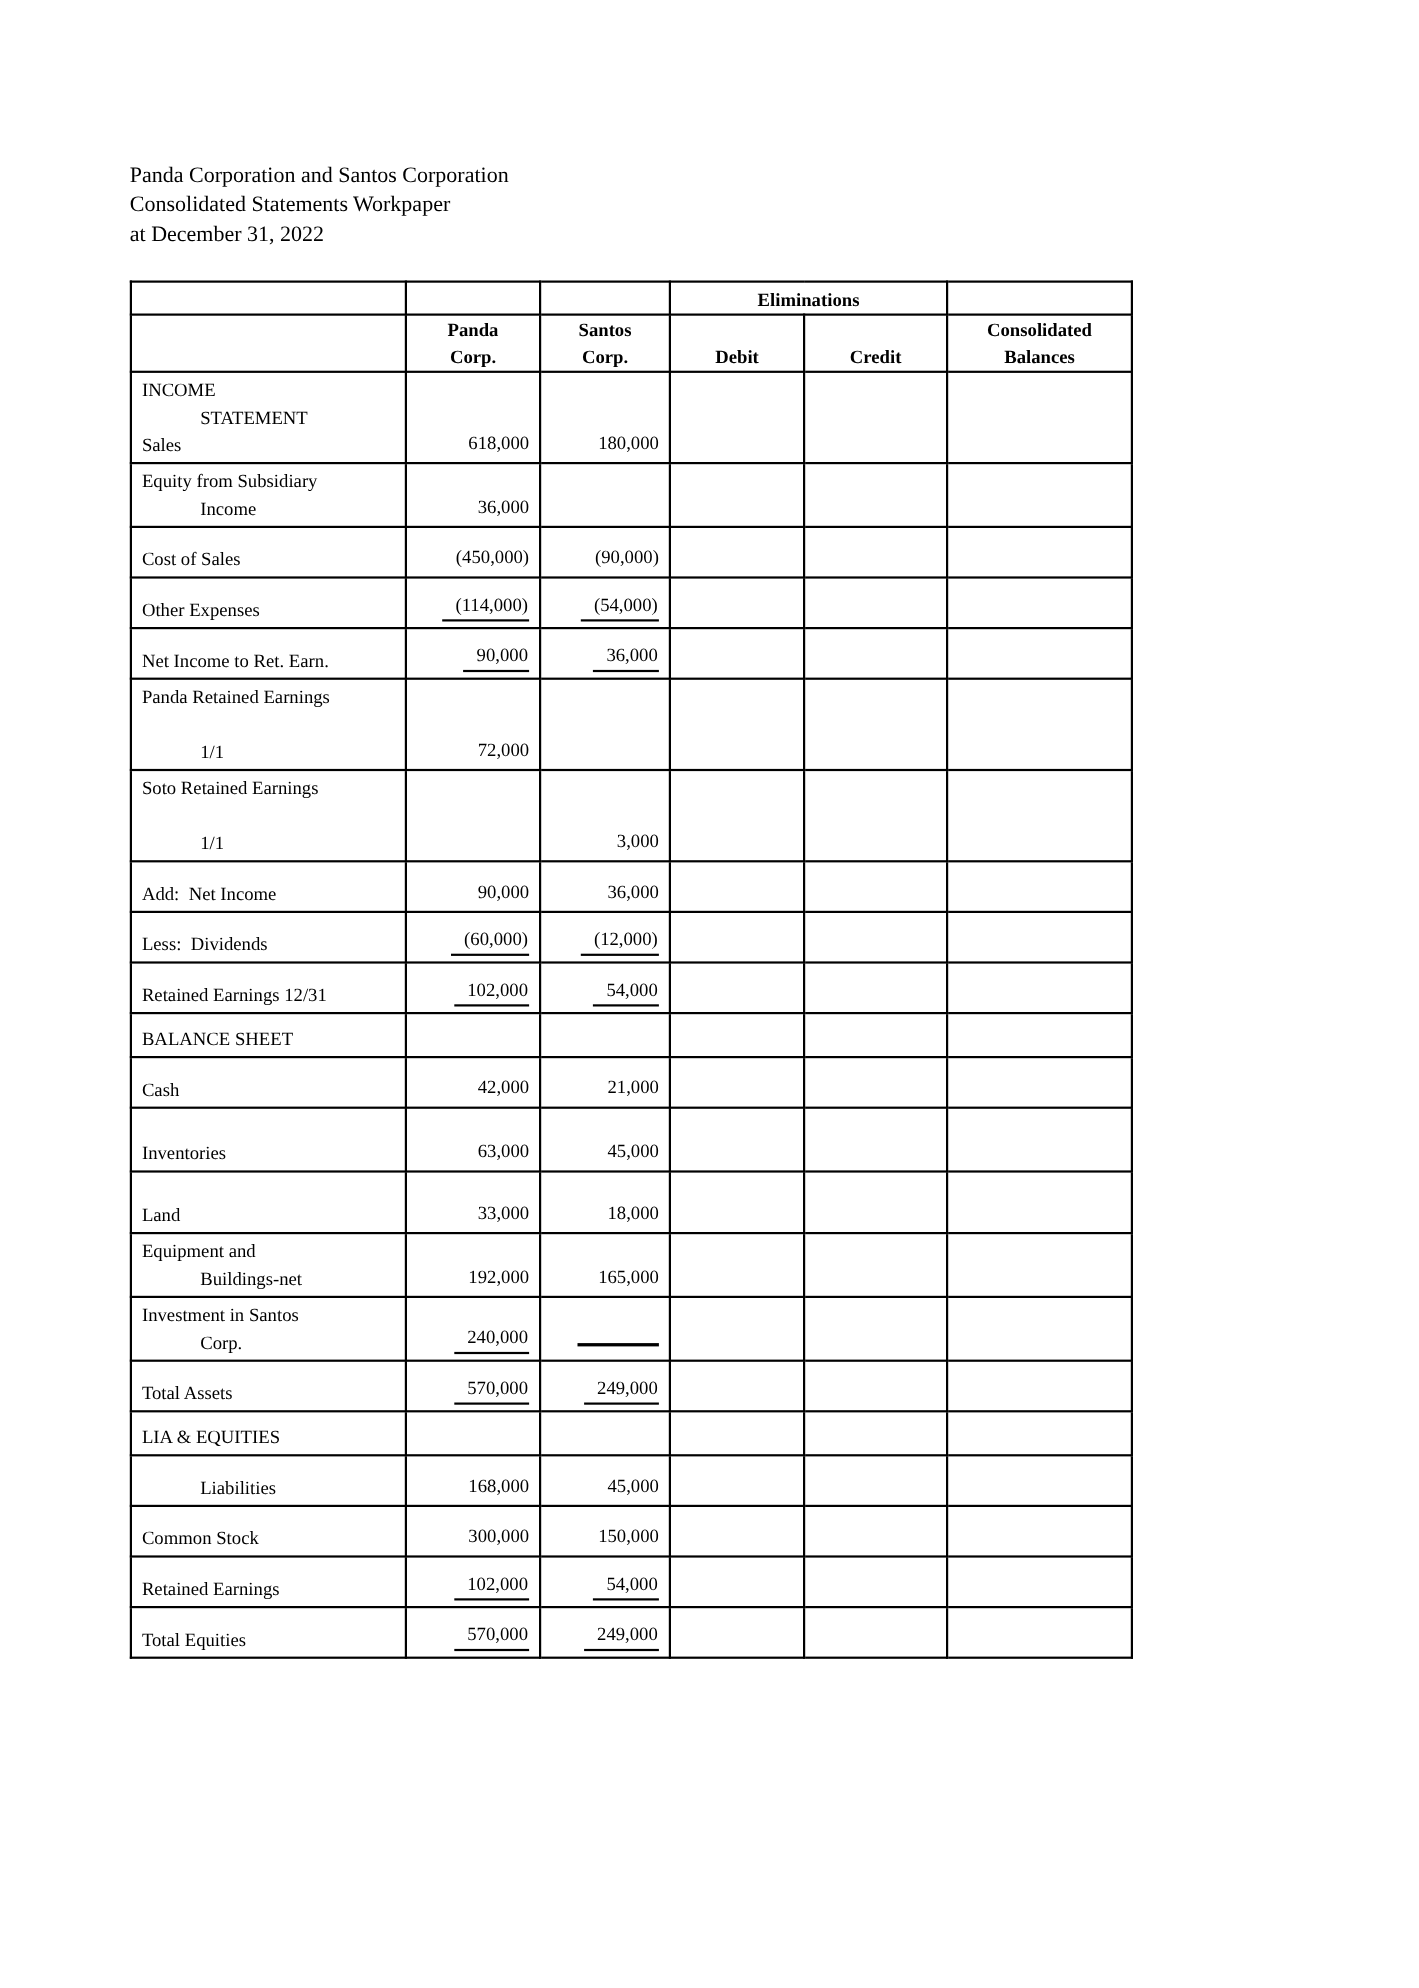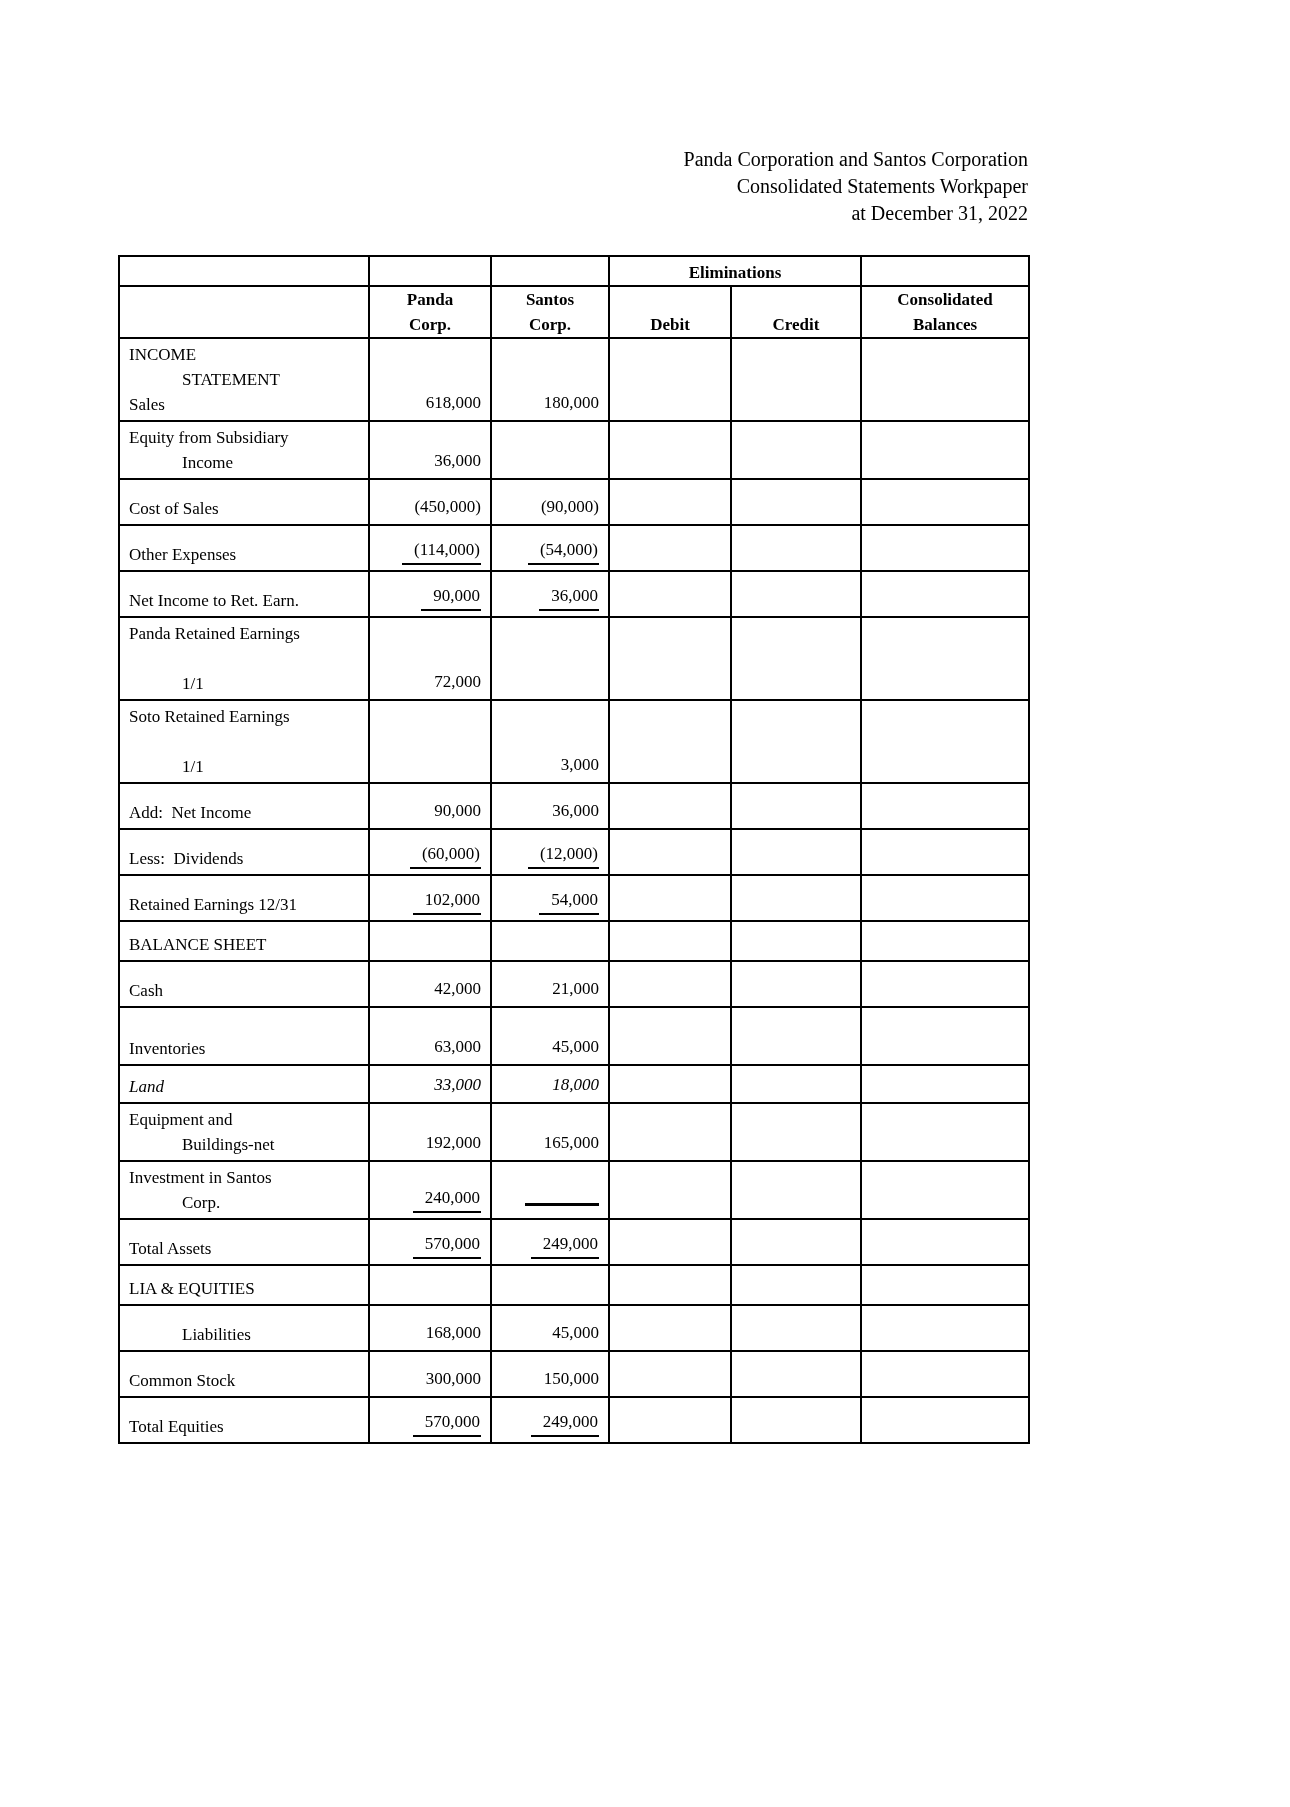--- a/index.html
+++ b/index.html
@@ -8,21 +8,21 @@
     width: 1290px;
     height: 1807px;
     font-family: "Liberation Serif", serif;
     color: #000000;
     position: relative;
   }
   .page { padding-top: 146px; padding-left: 118px; }
 
   .title-block {
     width: 910px;
-    text-align: right;
+    text-align: left;
     font-size: 20px;
     line-height: 27px;
   }
 
   table.workpaper {
     border-collapse: collapse;
     table-layout: fixed;
     width: 910px;
     margin-top: 28px;
     font-size: 17px;
@@ -245,21 +245,21 @@
         <tr style="height: 58px;">
           <td class="label-cell">
             <div class="lbl-line ind0">Inventories</div>
           </td>
           <td class="val-cell"><span class="val-text">63,000</span></td>
           <td class="val-cell"><span class="val-text">45,000</span></td>
           <td class="empty-cell"></td>
           <td class="empty-cell"></td>
           <td class="empty-cell"></td>
         </tr>
-        <tr style="height: 38px; font-style: italic;">
+        <tr style="height: 56px;">
           <td class="label-cell">
             <div class="lbl-line ind0">Land</div>
           </td>
           <td class="val-cell"><span class="val-text">33,000</span></td>
           <td class="val-cell"><span class="val-text">18,000</span></td>
           <td class="empty-cell"></td>
           <td class="empty-cell"></td>
           <td class="empty-cell"></td>
         </tr>
         <tr style="height: 58px; padding-left: 20px;">
@@ -319,20 +319,30 @@
             <div class="lbl-line ind0">Common Stock</div>
           </td>
           <td class="val-cell"><span class="val-text">300,000</span></td>
           <td class="val-cell"><span class="val-text">150,000</span></td>
           <td class="empty-cell"></td>
           <td class="empty-cell"></td>
           <td class="empty-cell"></td>
         </tr>
         <tr style="height: 46px;">
           <td class="label-cell">
+            <div class="lbl-line ind0">Retained Earnings</div>
+          </td>
+          <td class="val-cell"><span class="val-text u">102,000</span></td>
+          <td class="val-cell"><span class="val-text u">54,000</span></td>
+          <td class="empty-cell"></td>
+          <td class="empty-cell"></td>
+          <td class="empty-cell"></td>
+        </tr>
+        <tr style="height: 46px;">
+          <td class="label-cell">
             <div class="lbl-line ind0">Total Equities</div>
           </td>
           <td class="val-cell"><span class="val-text u">570,000</span></td>
           <td class="val-cell"><span class="val-text u">249,000</span></td>
           <td class="empty-cell"></td>
           <td class="empty-cell"></td>
           <td class="empty-cell"></td>
         </tr>
       </tbody>
   </table>

